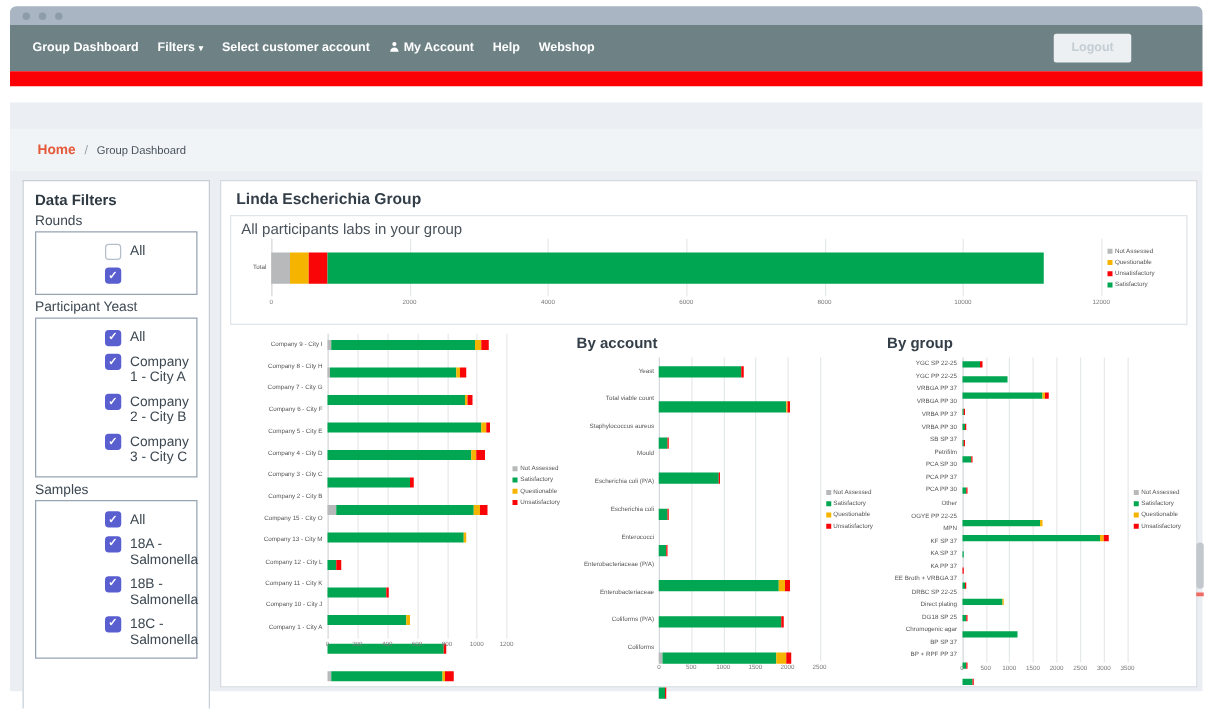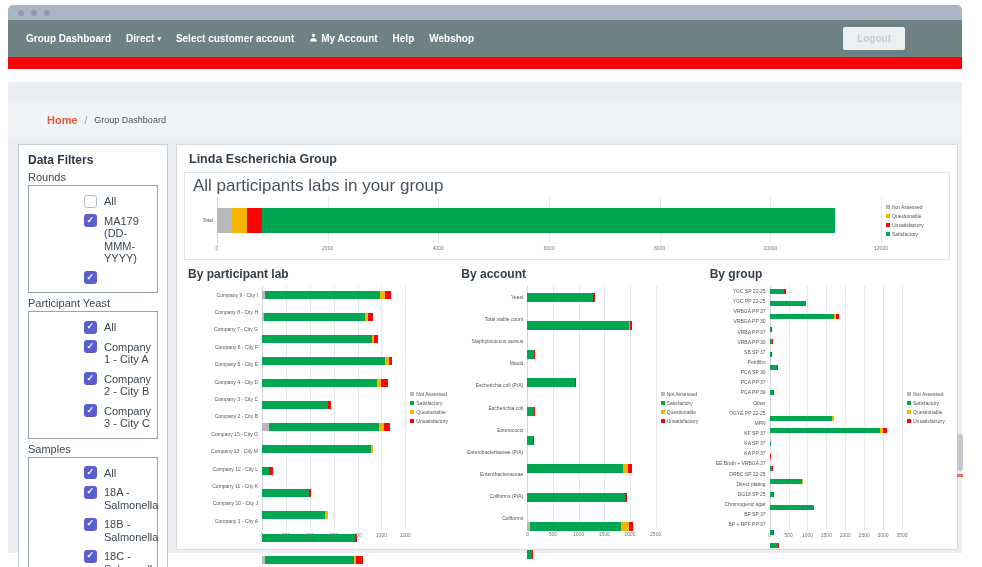--- a/index.html
+++ b/index.html
@@ -19,21 +19,21 @@
     border-bottom:2px solid #fff;padding:0 6px 2px 0;}
   #nav-items{display:flex;align-items:center;gap:15px;margin-left:18px;color:#fff;font-size:10px;font-weight:bold;}
   .nav-item{cursor:pointer;white-space:nowrap;display:flex;align-items:center;gap:3px;}
   .caret{font-size:7px;}
   .logout-btn{margin-left:auto;margin-right:57px;background:#edf0f2;color:#c3cdd3;font-size:10px;
     font-weight:bold;padding:6px 14px;border-radius:2px;border:none;cursor:pointer;}
 
   .redbar{position:absolute;left:8px;top:57px;width:954px;height:12px;background:#fb0105;}
   .pagebg{position:absolute;left:8px;top:82px;width:954px;height:471px;background:#ebeef2;}
   .crumbbar{position:absolute;left:8px;top:103px;width:954px;height:34px;background:#f1f4f7;
-    display:flex;align-items:center;padding-left:39px;box-sizing:border-box;gap:7px;}
+    display:flex;align-items:center;padding-left:22px;box-sizing:border-box;gap:7px;}
   .crumb-home{color:#e4593a;font-size:11px;font-weight:bold;cursor:pointer;text-decoration:none;}
   .crumb-sep{color:#97a1ab;font-size:10px;}
   .crumb-cur{color:#48525c;font-size:9px;}
 
   
   .sidebar{position:absolute;left:18px;top:144px;width:150px;height:423px;background:#fff;
     border:1px solid #c6cfd7;border-bottom:none;box-sizing:border-box;padding:6px 9px;overflow:hidden;}
   .sb-title{font-size:12px;font-weight:bold;color:#2e3942;margin:2px 0 3px;}
   .sb-label{font-size:11px;color:#3d4852;margin:4px 0 2px;}
   .sb-box{border:1px solid #97a4b1;background:#fff;padding:2px 7px;}
@@ -42,21 +42,21 @@
   .cb.checked{background:#5a5fd0;}
   .cb.checked::after{content:"\2713";position:absolute;left:2.5px;top:0.5px;color:#fff;font-size:9px;font-weight:bold;}
   .cb.un{background:#fff;border:1.5px solid #b4bfc9;}
   .sb-text{font-size:11px;color:#3d4852;line-height:12.5px;padding-top:1px;}
 
   
   .main{position:absolute;left:176px;top:144px;width:782px;height:406px;background:#fff;
     border:1px solid #d5dbe1;box-sizing:border-box;}
   .main-title{font-size:12.5px;font-weight:bold;color:#333e48;padding:7px 12px 6px;}
   .topchart{margin:0 7px;border:1px solid #e0e5e9;height:88px;box-sizing:border-box;padding:3px 8px 0;}
-  .tc-title{font-size:17px;color:#49525b;margin-bottom:1px;}
+  .tc-title{font-size:12px;color:#49525b;margin-bottom:1px;}
   .charts-row{display:flex;margin:7px 7px 0;gap:2px;}
   .chart-card{box-sizing:border-box;}
   .cc-title{font-size:12px;font-weight:bold;color:#333e48;padding:0 0 5px 4px;}
 
   
   .mc-body{display:flex;}
   .mc-labels{display:flex;flex-direction:column;}
   .mc-lab{color:#555;text-align:right;padding-right:4px;display:flex;align-items:center;justify-content:flex-end;box-sizing:border-box;}
   .mc-plot{flex:1;position:relative;}
   .gridline{position:absolute;top:0;bottom:0;width:1px;background:#e6e9ec;}
@@ -83,21 +83,21 @@
     <span class="dot"></span>
     <span class="dot"></span>
   </div>
 
   <div class="navbar">
     <div id="nav-items">
         <div class="nav-item">
           <span>Group Dashboard</span>
         </div>
         <div class="nav-item">
-          <span>Direct</span>
+          <span>Filters</span>
           <span class="caret">▾</span>
         </div>
         <div class="nav-item">
           <span>Select customer account</span>
         </div>
         <div class="nav-item">
           <span><svg width="9" height="9" viewBox="0 0 16 16" fill="#fff">
               <path d="M8 7a3 3 0 1 0 0-6 3 3 0 0 0 0 6zm-6 8c0-3.3 2.7-6 6-6s6 2.7 6 6z"></path>
             </svg></span>
           <span>My Account</span>
@@ -122,24 +122,20 @@
   </div>
 
   <div class="sidebar">
     <div class="sb-title">Data Filters</div>
     <div id="filter-sections">
         <div class="sb-label">Rounds</div>
         <div class="sb-box">
           <div class="sb-row">
             <span class="cb un"></span>
             <span class="sb-text">All</span>
-          </div>
-          <div class="sb-row">
-            <span class="cb checked"></span>
-            <span class="sb-text">MA179 (DD-MMM-YYYY)</span>
           </div>
           <div class="sb-row">
             <span class="cb checked"></span>
           </div>
         </div>
         <div class="sb-label">Participant Yeast</div>
         <div class="sb-box">
           <div class="sb-row">
             <span class="cb checked"></span>
             <span class="sb-text">All</span>
@@ -232,21 +228,20 @@
             <span class="tick" style="left: 50%;">6000</span>
             <span class="tick" style="left: 66.6667%;">8000</span>
             <span class="tick" style="left: 83.3333%;">10000</span>
             <span class="tick" style="left: 100%;">12000</span>
           </div>
         </div>
     </div>
 
     <div class="charts-row">
       <div class="chart-card" style="width:272px">
-        <div class="cc-title">By participant lab</div>
         <div>
             <div class="mc-body" style="height: 243.6px;">
               <div class="mc-labels" style="width: 78px;">
                 <div class="mc-lab" style="height: 17.4px; font-size: 5px;">Company 9 - City I</div>
                 <div class="mc-lab" style="height: 17.4px; font-size: 5px;">Company 8 - City H</div>
                 <div class="mc-lab" style="height: 17.4px; font-size: 5px;">Company 7 - City G</div>
                 <div class="mc-lab" style="height: 17.4px; font-size: 5px;">Company 6 - City F</div>
                 <div class="mc-lab" style="height: 17.4px; font-size: 5px;">Company 5 - City E</div>
                 <div class="mc-lab" style="height: 17.4px; font-size: 5px;">Company 4 - City D</div>
                 <div class="mc-lab" style="height: 17.4px; font-size: 5px;">Company 3 - City C</div>

